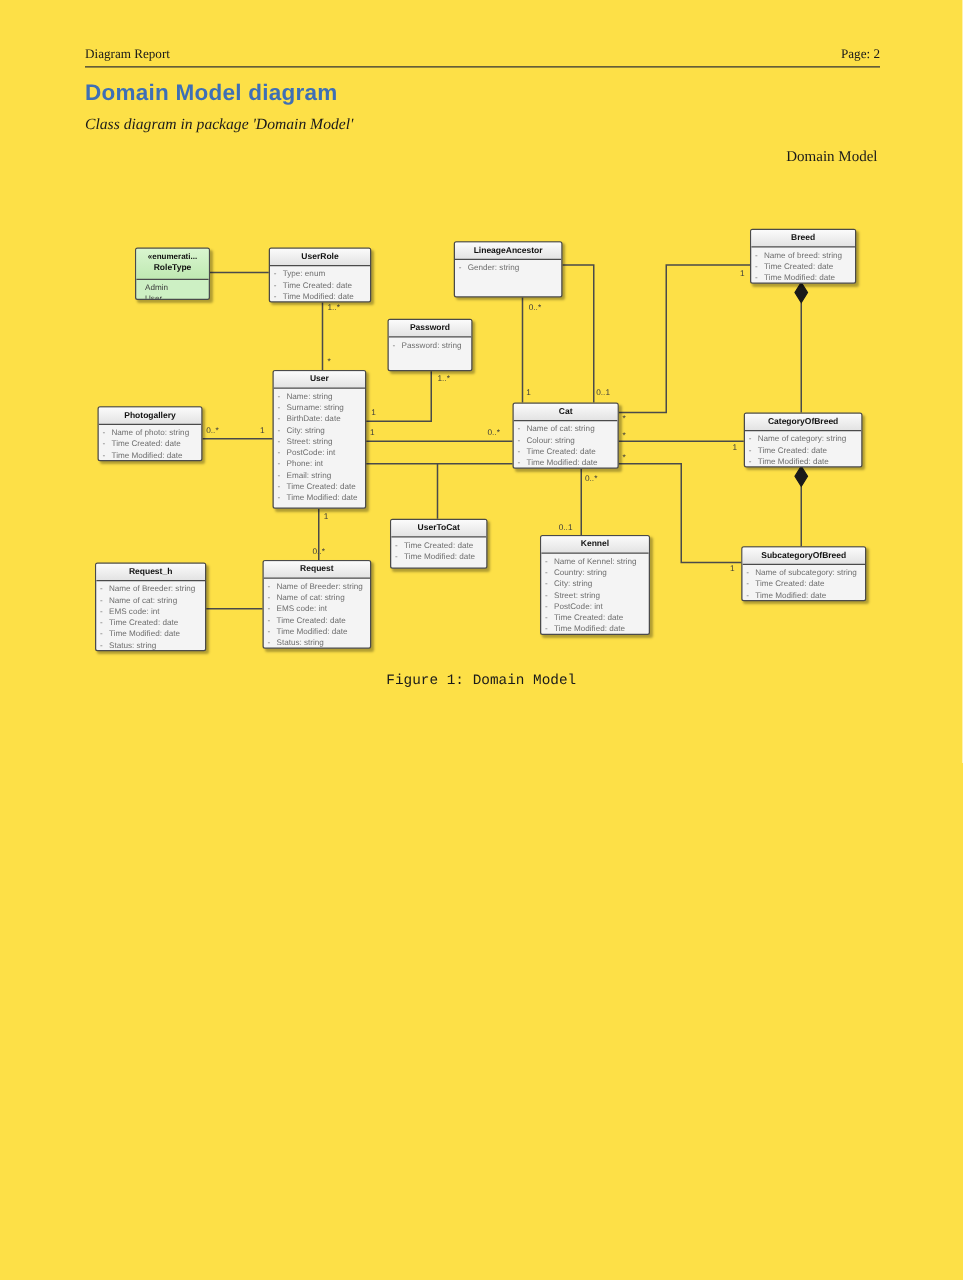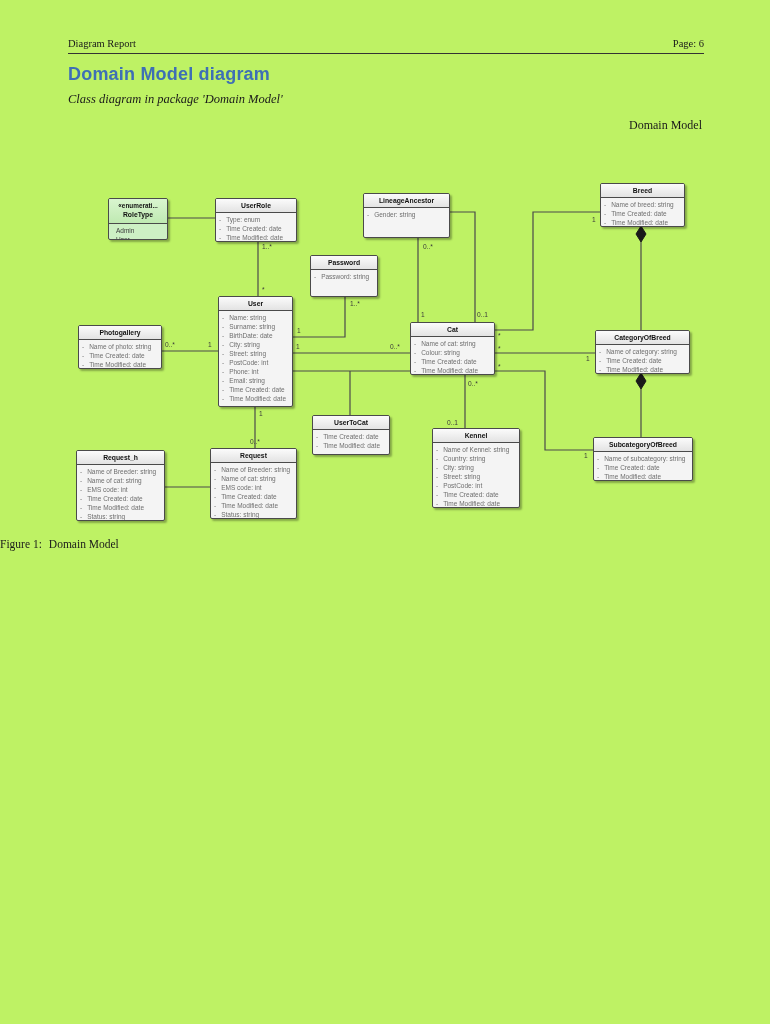--- a/index.html
+++ b/index.html
@@ -1,16 +1,16 @@
 <!DOCTYPE html>
 <html><head>
 <meta charset="utf-8">
 <style>
   html,body{margin:0;padding:0;background:#fff;}
-  #page{position:relative;width:770px;height:1024px;background:#bef264;overflow:hidden;
+  #page{position:relative;width:770px;height:1024px;background:#fde047;overflow:hidden;
         font-family:"Liberation Serif", serif;color:#1a1a1a;}
   
   #page-header{position:absolute;left:68px;right:66px;top:38px;height:15px;
                border-bottom:1px solid #333;font-size:10.5px;}
   #hdr-left{position:absolute;left:0;top:0;}
   #hdr-right{position:absolute;right:0;top:0;}
   
   #doc-title{position:absolute;left:68px;top:64px;font-family:"Liberation Sans",sans-serif;
              font-size:18px;font-weight:bold;color:#3e6fb5;letter-spacing:.2px;}
   #doc-subtitle{position:absolute;left:68px;top:92px;font-style:italic;font-size:12.5px;}
@@ -28,31 +28,31 @@
   .uml-head.two-line{height:22px;line-height:10px;padding-top:2px;}
   .uml-attrs{padding:2px 3px;font-size:6.5px;line-height:9px;color:#6e6e6e;}
   .uml-attrs .attr{white-space:nowrap;overflow:hidden;}
   .uml-attrs .attr::before{content:"-";margin-right:5px;color:#6e6e6e;}
   .uml-attrs .lit{white-space:nowrap;padding-left:4px;color:#3a3a3a;}
   .green{background:#cdf0c4;}
   .green .uml-head{background:linear-gradient(#d9f5cf,#bfe9b2);}
   .mult{position:absolute;font-family:"Liberation Sans",sans-serif;font-size:6.6px;
         color:#3a3a3a;white-space:nowrap;}
   
-  #caption{position:absolute;left:0;right:0;top:538px;font-size:11.5px;}
+  #caption{position:absolute;left:0;right:0;top:538px;text-align:center;font-size:11.5px;font-family:Liberation Mono, monospace;}
   #caption .cap-label{margin-right:7px;}
 </style>
 </head>
 <body>
 
 <div id="page">
 
   <div id="page-header">
     <span id="hdr-left">Diagram Report</span>
-    <span id="hdr-right">Page: 6</span>
+    <span id="hdr-right">Page: 2</span>
   </div>
 
   <div id="doc-title">Domain Model diagram</div>
   <div id="doc-subtitle">Class diagram in package 'Domain Model'</div>
   <div id="meta">
     <div>Domain Model</div>
   </div>
 
   <div id="diagram">
 

